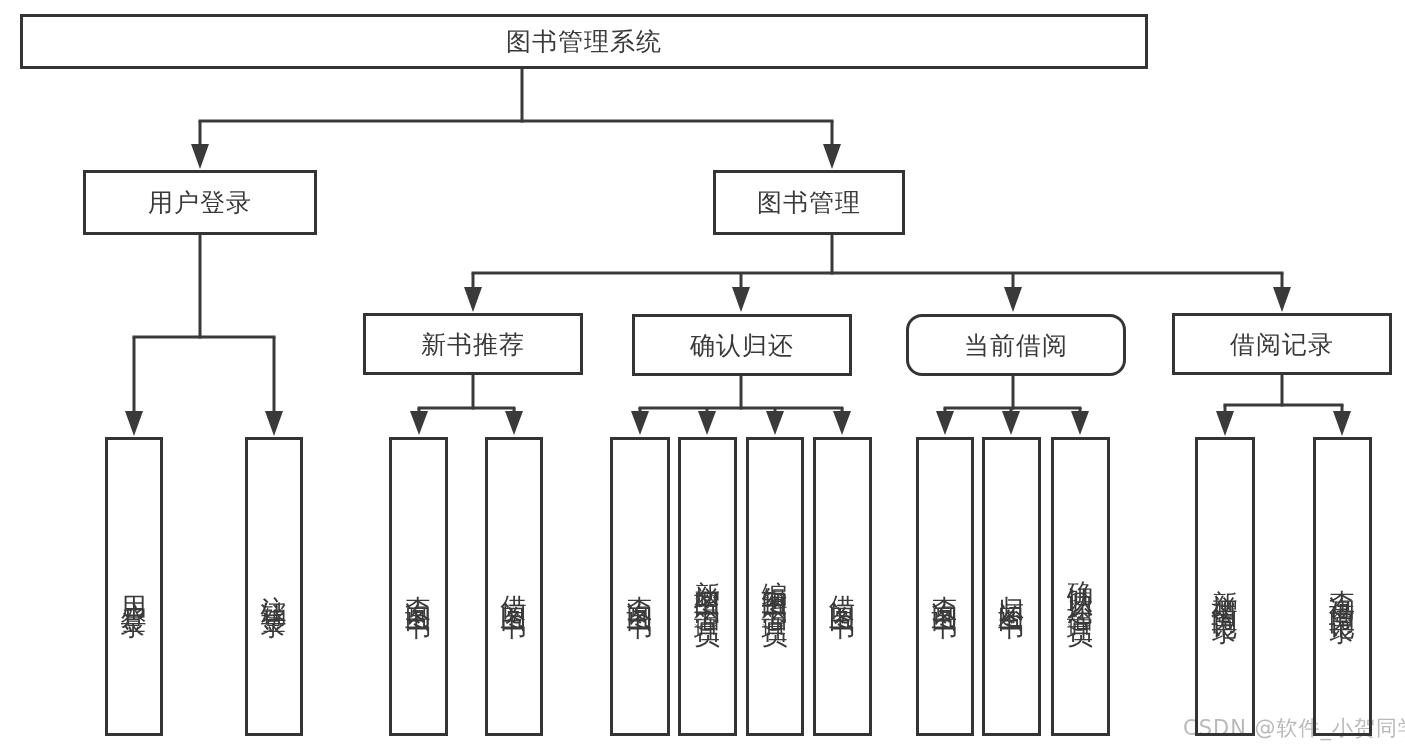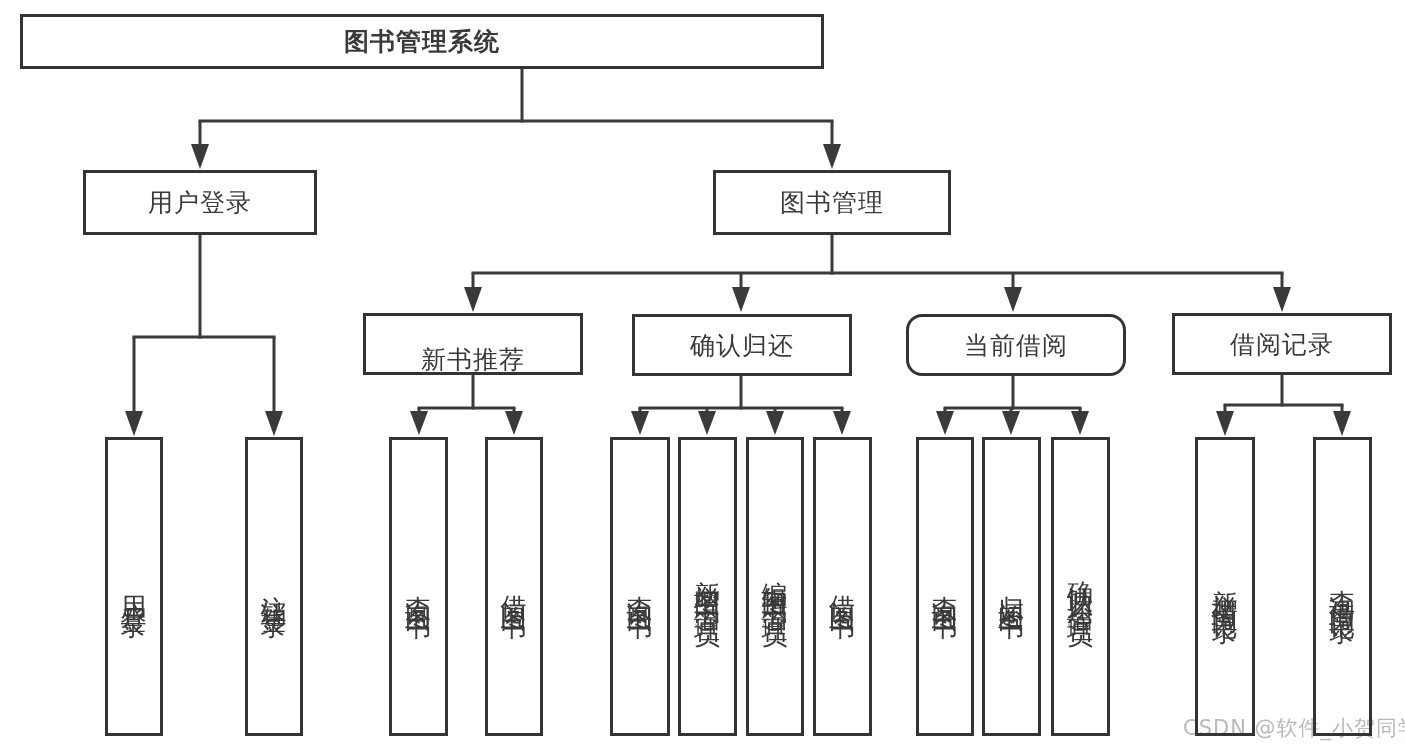--- a/index.html
+++ b/index.html
@@ -17,24 +17,24 @@
   .hbox span{font-size:25px;letter-spacing:1px;white-space:nowrap;line-height:1;}
   .vbox span{
     writing-mode:vertical-rl;text-orientation:mixed;
     font-size:26px;letter-spacing:6px;line-height:1;white-space:nowrap;
   }
   .watermark{
     position:absolute;left:1183px;top:714px;font-size:21px;color:#b9b9b9;
     letter-spacing:1px;white-space:nowrap;z-index:0;
   }
   
-  .b-root{left:20px;top:14px;width:804px;height:55px;font-weight:bold;}
+  .b-root{left:20px;top:14px;width:1128px;height:55px;}
   .b-user-login{left:83px;top:170px;width:234px;height:65px;}
-  .b-book-mgmt{left:713px;top:170px;width:238px;height:65px;}
-  .b-new-book-rec{left:363px;top:313px;width:220px;height:62px;align-items:flex-end;}
+  .b-book-mgmt{left:713px;top:170px;width:192px;height:65px;}
+  .b-new-book-rec{left:363px;top:313px;width:220px;height:62px;}
   .b-book-borrow{left:632px;top:314px;width:220px;height:62px;}
   .b-current-borrow{left:906px;top:314px;width:220px;height:62px;border-radius:16px;}
   .b-borrow-records{left:1172px;top:313px;width:220px;height:62px;}
   .leaf{top:437px;height:299px;}
   .b-leaf-user-login{left:105px;width:58px;}
   .b-leaf-logout{left:245px;width:58px;}
   .b-leaf-nbr-query{left:389px;width:59px;}
   .b-leaf-nbr-borrow{left:485px;width:58px;}
   .b-leaf-bb-query{left:610px;width:60px;}
   .b-leaf-bb-add{left:678px;width:59px;}

